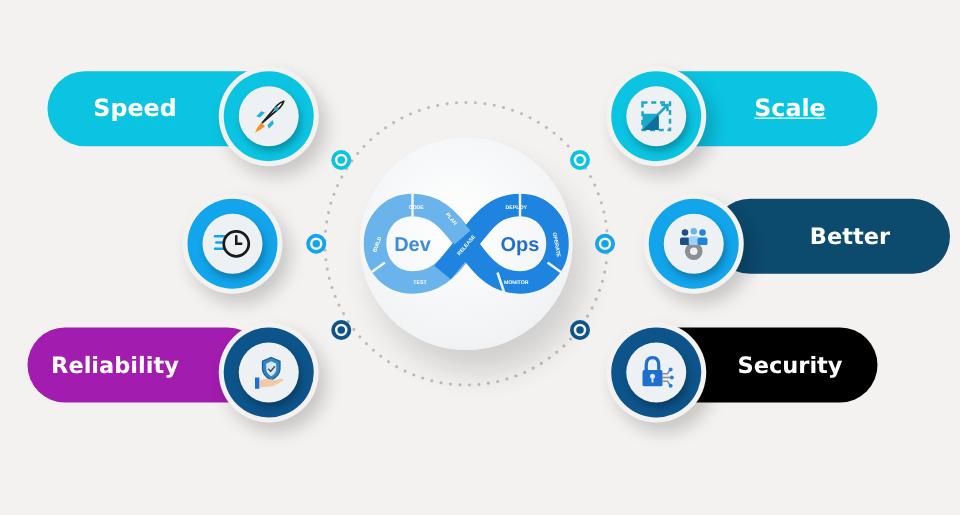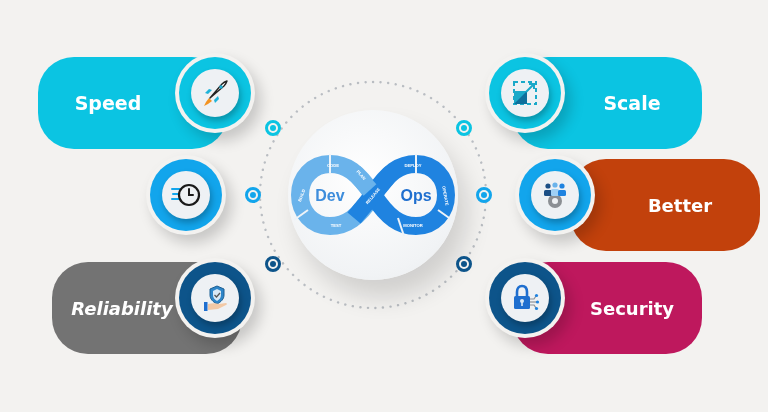--- a/index.html
+++ b/index.html
@@ -1,18 +1,18 @@
 <!DOCTYPE html>
 <html><head>
 <meta charset="utf-8">
 <style>
   html,body{margin:0;padding:0;}
   body{width:768px;height:412px;overflow:hidden;background:#f3f2f0;font-family:"DejaVu Sans","Liberation Sans",sans-serif;position:relative;}
   .stage{position:absolute;left:0;top:0;width:768px;height:412px;}
-  .pill{position:absolute;height:92px;border-radius:36px;color:#fff;font-weight:bold;display:flex;align-items:center;justify-content:center;text-align:center;line-height:23px;font-size:18px;}
+  .pill{position:absolute;height:60px;border-radius:36px;color:#fff;font-weight:bold;display:flex;align-items:center;justify-content:center;text-align:center;line-height:23px;font-size:18px;}
   .pill span{display:block;}
   .icon-wrap{position:absolute;width:80px;height:80px;border-radius:50%;background:#f3f2f0;box-shadow:6px 8px 14px rgba(0,0,0,0.18);}
   .icon-ring{position:absolute;left:4px;top:4px;width:72px;height:72px;border-radius:50%;}
   .icon-inner{position:absolute;left:16px;top:16px;width:48px;height:48px;border-radius:50%;background:#eef1f4;box-shadow:2px 4px 6px rgba(0,0,0,0.25);display:flex;align-items:center;justify-content:center;}
   .node{position:absolute;width:16px;height:16px;border-radius:50%;background:#f3f2f0;box-sizing:border-box;display:flex;align-items:center;justify-content:center;}
   .node i{display:block;width:6px;height:6px;border-radius:50%;}
   .center-disc{position:absolute;left:288px;top:110px;width:170px;height:170px;border-radius:50%;background:radial-gradient(circle at 45% 40%,#ffffff 0%,#f1f3f5 70%,#e6e9ec 100%);box-shadow:10px 18px 24px rgba(0,0,0,0.14);}
   svg{display:block;}
 </style>
 </head>
@@ -99,73 +99,73 @@
           <line x1="2" y1="9" x2="10" y2="9"></line>
           <line x1="3" y1="14" x2="9" y2="14"></line>
           <line x1="2" y1="19" x2="10" y2="19"></line>
         </g>
         <circle cx="19" cy="15" r="10" fill="none" stroke="#1a1a1a" stroke-width="2.2"></circle>
         <path d="M19 9 V15 H23" fill="none" stroke="#1a1a1a" stroke-width="2" stroke-linecap="round"></path>
       </svg>
     </div>
   </div>
 
-  <div class="pill" style="left:52px;top:262px;width:190px;background:#737373;padding-right:50px;box-sizing:border-box;font-style:italic;">
+  <div class="pill" style="left:22px;top:262px;width:190px;background:#a21caf;padding-right:50px;box-sizing:border-box;">
     <span>Reliability</span>
   </div>
   <div class="icon-wrap" style="left:175px;top:258px;">
     <div class="icon-ring" style="background:#0d548a;"></div>
     <div class="icon-inner">
       <svg width="30" height="30" viewBox="0 0 30 30">
         <path d="M17 3 L24 6 V12 C24 16,21 19,17 21 C13 19,10 16,10 12 V6 Z" fill="#2e86c9" stroke="#1c5f93" stroke-width="1"></path>
         <path d="M17 6 L21 8 V12 C21 14.5,19.5 16.5,17 18 C14.5 16.5,13 14.5,13 12 V8 Z" fill="#d8e8f5"></path>
         <path d="M14.5 12 L16.5 14 L20 10" fill="none" stroke="#555" stroke-width="1.3"></path>
         <rect x="4" y="19" width="3.5" height="9" fill="#1f6fcf"></rect>
         <path d="M8 21 C12 20,16 20,19 21 L26 20 C27 20,27 22,26 22 L18 26 L8 27 Z" fill="#f2c9a6"></path>
       </svg>
     </div>
   </div>
 
   <div class="pill" style="left:512px;top:57px;width:190px;background:#0bc4e2;padding-left:50px;box-sizing:border-box;">
-    <span style="font-size:19px;">Scale</span>
+    <span style="font-size:19px;text-decoration:underline;">Scale</span>
   </div>
   <div class="icon-wrap" style="left:485px;top:53px;">
     <div class="icon-ring" style="background:#0bc4e2;"></div>
     <div class="icon-inner">
       <svg width="28" height="28" viewBox="0 0 28 28">
         <rect x="3" y="3" width="22" height="22" fill="none" stroke="#1aa9c9" stroke-width="2" stroke-dasharray="4 3"></rect>
         <rect x="3" y="12" width="13" height="13" fill="#1aa9c9"></rect>
         <path d="M3 25 L16 12 V25 Z" fill="#0e6f9c"></path>
         <path d="M15 13 L23 5 M18 5 H23 V10" fill="none" stroke="#1aa9c9" stroke-width="2"></path>
       </svg>
     </div>
   </div>
 
-  <div class="pill" style="left:570px;top:159px;width:190px;background:#c2410c;padding-left:30px;box-sizing:border-box;">
+  <div class="pill" style="left:570px;top:159px;width:190px;background:#0c4a6e;padding-left:30px;box-sizing:border-box;">
     <div>
       <span>Better</span>
     </div>
   </div>
   <div class="icon-wrap" style="left:515px;top:155px;">
     <div class="icon-ring" style="background:#12a5ec;"></div>
     <div class="icon-inner">
       <svg width="30" height="30" viewBox="0 0 30 30">
         <circle cx="15" cy="21" r="7" fill="#8b8f94"></circle>
         <circle cx="15" cy="21" r="3" fill="#eef1f4"></circle>
         <circle cx="8" cy="6" r="2.6" fill="#1c4f85"></circle>
         <circle cx="15" cy="5" r="2.6" fill="#6ab3eb"></circle>
         <circle cx="22" cy="6" r="2.6" fill="#1f83e0"></circle>
         <rect x="4" y="10" width="8" height="6" rx="1.5" fill="#1c4f85"></rect>
         <rect x="11" y="9" width="8" height="7" rx="1.5" fill="#9fd0f5"></rect>
         <rect x="18" y="10" width="8" height="6" rx="1.5" fill="#1f83e0"></rect>
       </svg>
     </div>
   </div>
 
-  <div class="pill" style="left:512px;top:262px;width:190px;background:#be185d;padding-left:50px;box-sizing:border-box;align-items:center;">
+  <div class="pill" style="left:512px;top:262px;width:190px;background:#000000;padding-left:50px;box-sizing:border-box;align-items:center;">
     <span>Security</span>
   </div>
   <div class="icon-wrap" style="left:485px;top:258px;">
     <div class="icon-ring" style="background:#0d548a;"></div>
     <div class="icon-inner">
       <svg width="30" height="30" viewBox="0 0 30 30">
         <path d="M7 13 V9 C7 5,9 3,12 3 C15 3,17 5,17 9 V13" fill="none" stroke="#1f6fcf" stroke-width="2.6"></path>
         <rect x="4" y="13" width="16" height="13" rx="1.5" fill="#1f6fcf"></rect>
         <circle cx="12" cy="18" r="2" fill="#d8e8f5"></circle>
         <rect x="11.2" y="18" width="1.6" height="5" fill="#d8e8f5"></rect>

